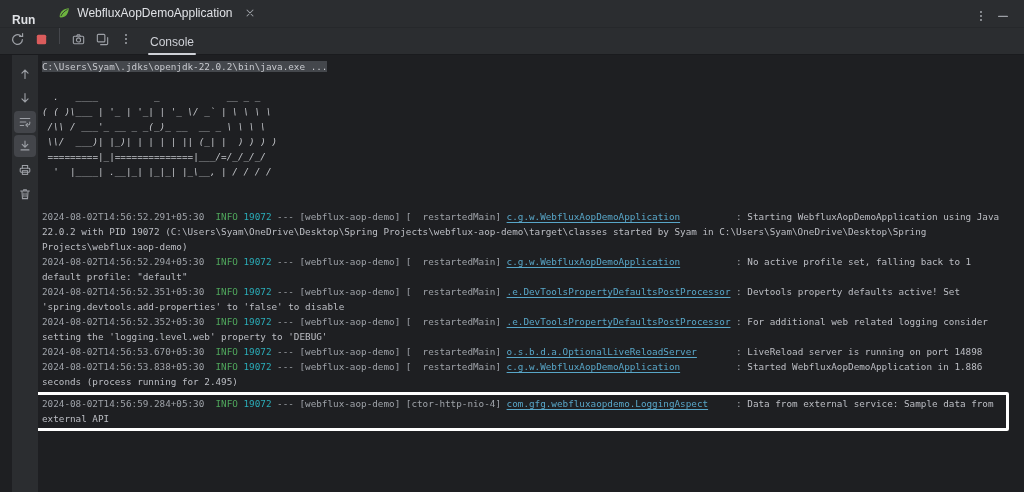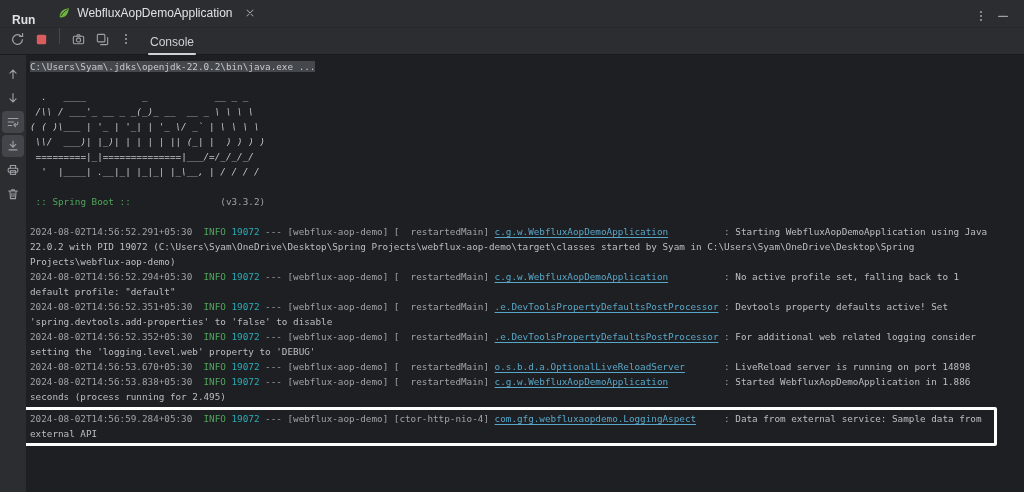--- a/index.html
+++ b/index.html
@@ -31,21 +31,21 @@
   .sep { width:1px; height:16px; background:#45474c; margin:0 5px; }
   .view-tab {
     font-size:12px; color:#ced0d6; height:27px; display:flex; align-items:center;
     gap:5px; padding:0 11px; position:relative; cursor:pointer;
   }
   .view-tab.active::after {
     content:""; position:absolute; left:9px; right:9px; bottom:0; height:2px;
     background:#cfd2d8; border-radius:1px;
   }
   
-  .main { display:flex; height:437px; }
+  .main { display:flex; height:437px;padding-left:12px; }
   .gutter {
     width:26px; background:#2b2d30; display:flex; flex-direction:column;
     align-items:center; padding-top:8px; gap:2px; flex:0 0 auto;
   }
   .gutter .icon-btn.active { background:#43454a; }
   .console {
     flex:1; overflow:hidden; padding:4px 0 0 4px;
     font-family:"DejaVu Sans Mono", monospace; font-size:9.3px; line-height:15px;
     color:#bcbec4;
   }
@@ -176,27 +176,26 @@
           <path d="M3 4.5h10M6.5 4.5V3.2h3v1.3M4.5 4.5l.6 8.8h5.8l.6-8.8M6.8 7v4M9.2 7v4"></path>
         </svg>
       </div>
     </div>
 
     <div class="console">
       <div class="console-inner">
           <div class="cline"><span class="sel">C:\Users\Syam\.jdks\openjdk-22.0.2\bin\java.exe ...</span></div>
           <div class="cline"></div>
           <div class="cline"><span class="art">  .   ____          _            __ _ _</span></div>
+          <div class="cline"><span class="art">( ( )\___ | '_ | '_| | '_ \/ _` | \ \ \ \</span></div>
           <div class="cline"><span class="art"> /\\ / ___'_ __ _ _(_)_ __  __ _ \ \ \ \</span></div>
-          <div class="cline"><span class="art">( ( )\___ | '_ | '_| | '_ \/ _` | \ \ \ \</span></div>
           <div class="cline"><span class="art"> \\/  ___)| |_)| | | | | || (_| |  ) ) ) )</span></div>
           <div class="cline"><span class="art"> =========|_|==============|___/=/_/_/_/</span></div>
           <div class="cline"><span class="art">  '  |____| .__|_| |_|_| |_\__, | / / / /</span></div>
           <div class="cline"></div>
-          <div class="cline"><span class="green"> :: Spring Boot ::</span><span class="dim">                (v3.3.2)</span></div>
           <div class="cline"></div>
           <div class="entry"><span class="dim">2024-08-02T14:56:52.291+05:30  </span><span class="lvl">INFO</span><span class="pid"> 19072</span><span class="dim"> --- [webflux-aop-demo] [  restartedMain] </span><span class="logger">c.g.w.WebfluxAopDemoApplication</span><span class="msgsep">          : </span><span class="msg">Starting WebfluxAopDemoApplication using Java 22.0.2 with PID 19072 (C:\Users\Syam\OneDrive\Desktop\Spring Projects\webflux-aop-demo\target\classes started by Syam in C:\Users\Syam\OneDrive\Desktop\Spring Projects\webflux-aop-demo)</span></div>
           <div class="entry"><span class="dim">2024-08-02T14:56:52.294+05:30  </span><span class="lvl">INFO</span><span class="pid"> 19072</span><span class="dim"> --- [webflux-aop-demo] [  restartedMain] </span><span class="logger">c.g.w.WebfluxAopDemoApplication</span><span class="msgsep">          : </span><span class="msg">No active profile set, falling back to 1 default profile: "default"</span></div>
           <div class="entry"><span class="dim">2024-08-02T14:56:52.351+05:30  </span><span class="lvl">INFO</span><span class="pid"> 19072</span><span class="dim"> --- [webflux-aop-demo] [  restartedMain] </span><span class="logger">.e.DevToolsPropertyDefaultsPostProcessor</span><span class="msgsep"> : </span><span class="msg">Devtools property defaults active! Set 'spring.devtools.add-properties' to 'false' to disable</span></div>
           <div class="entry"><span class="dim">2024-08-02T14:56:52.352+05:30  </span><span class="lvl">INFO</span><span class="pid"> 19072</span><span class="dim"> --- [webflux-aop-demo] [  restartedMain] </span><span class="logger">.e.DevToolsPropertyDefaultsPostProcessor</span><span class="msgsep"> : </span><span class="msg">For additional web related logging consider setting the 'logging.level.web' property to 'DEBUG'</span></div>
           <div class="entry"><span class="dim">2024-08-02T14:56:53.670+05:30  </span><span class="lvl">INFO</span><span class="pid"> 19072</span><span class="dim"> --- [webflux-aop-demo] [  restartedMain] </span><span class="logger">o.s.b.d.a.OptionalLiveReloadServer</span><span class="msgsep">       : </span><span class="msg">LiveReload server is running on port 14898</span></div>
           <div class="entry"><span class="dim">2024-08-02T14:56:53.838+05:30  </span><span class="lvl">INFO</span><span class="pid"> 19072</span><span class="dim"> --- [webflux-aop-demo] [  restartedMain] </span><span class="logger">c.g.w.WebfluxAopDemoApplication</span><span class="msgsep">          : </span><span class="msg">Started WebfluxAopDemoApplication in 1.886 seconds (process running for 2.495)</span></div>
           <div class="hl-box">
             <div class="entry"><span class="dim">2024-08-02T14:56:59.284+05:30  </span><span class="lvl">INFO</span><span class="pid"> 19072</span><span class="dim"> --- [webflux-aop-demo] [ctor-http-nio-4] </span><span class="logger">com.gfg.webfluxaopdemo.LoggingAspect</span><span class="msgsep">     : </span><span class="msg">Data from external service: Sample data from external API</span></div>
           </div>

